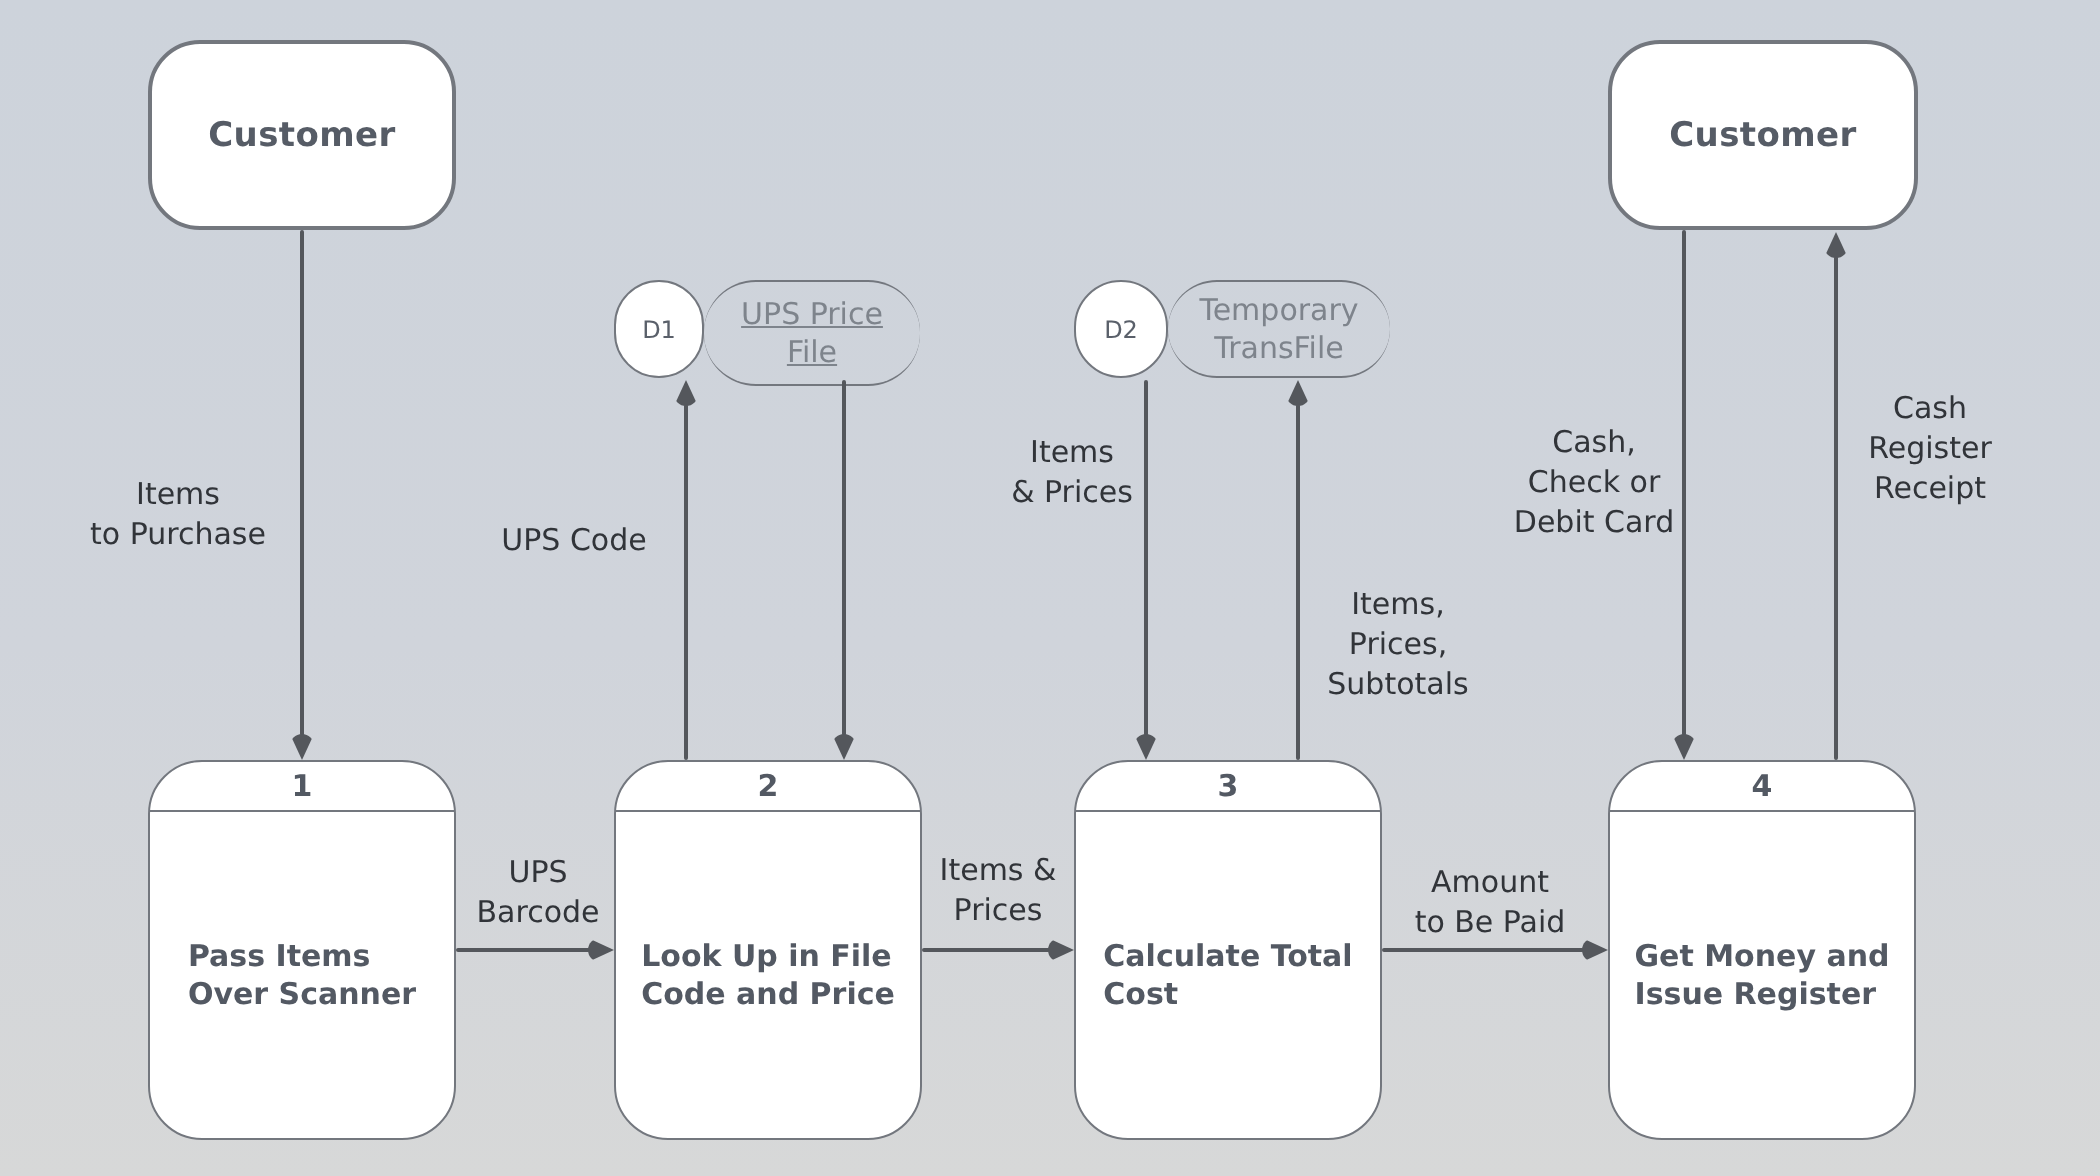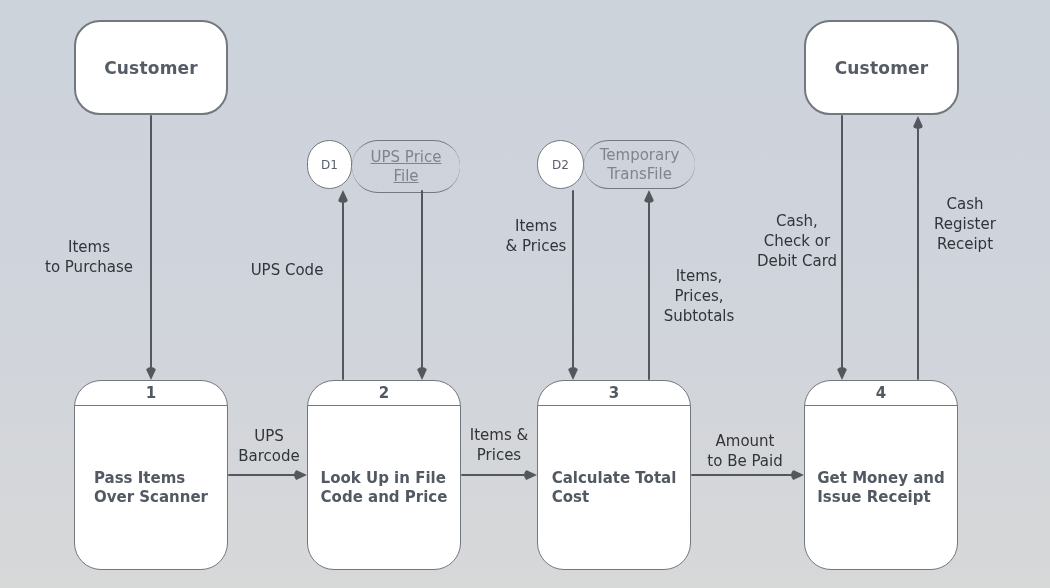--- a/index.html
+++ b/index.html
@@ -113,21 +113,21 @@
 
   <div class="process abs" style="left:537px;top:380px;width:154px;height:190px;">
     <div class="process-header">3</div>
     <div class="process-body">Calculate Total
 Cost</div>
   </div>
 
   <div class="process abs" style="left:804px;top:380px;width:154px;height:190px;">
     <div class="process-header">4</div>
     <div class="process-body">Get Money and
-Issue Receipt</div>
+Issue Register</div>
   </div>
 
   <div class="vline abs" style="left:150px;top:115px;height:253px;"></div>
   <div class="arr arr-down abs" style="left:145px;top:367px;"></div>
 
   <div class="arr arr-up abs" style="left:337px;top:190px;"></div>
   <div class="vline abs" style="left:342px;top:202px;height:178px;"></div>
 
   <div class="vline abs" style="left:421px;top:190px;height:178px;"></div>
   <div class="arr arr-down abs" style="left:416px;top:367px;"></div>
@@ -155,21 +155,21 @@
 
   <div class="flow-label abs" style="left:14px;top:237px;">Items
 to Purchase</div>
 
   <div class="flow-label abs" style="left:212px;top:260px;">UPS Code</div>
 
 
   <div class="flow-label abs" style="left:461px;top:216px;">Items
 &amp; Prices</div>
 
-  <div class="flow-label abs" style="left:624px;top:266px;">Items,
+  <div class="flow-label abs" style="left:624px;top:292px;">Items,
 Prices,
 Subtotals</div>
 
   <div class="flow-label abs" style="left:722px;top:211px;">Cash,
 Check or
 Debit Card</div>
 
   <div class="flow-label abs" style="left:890px;top:194px;">Cash
 Register
 Receipt</div>

